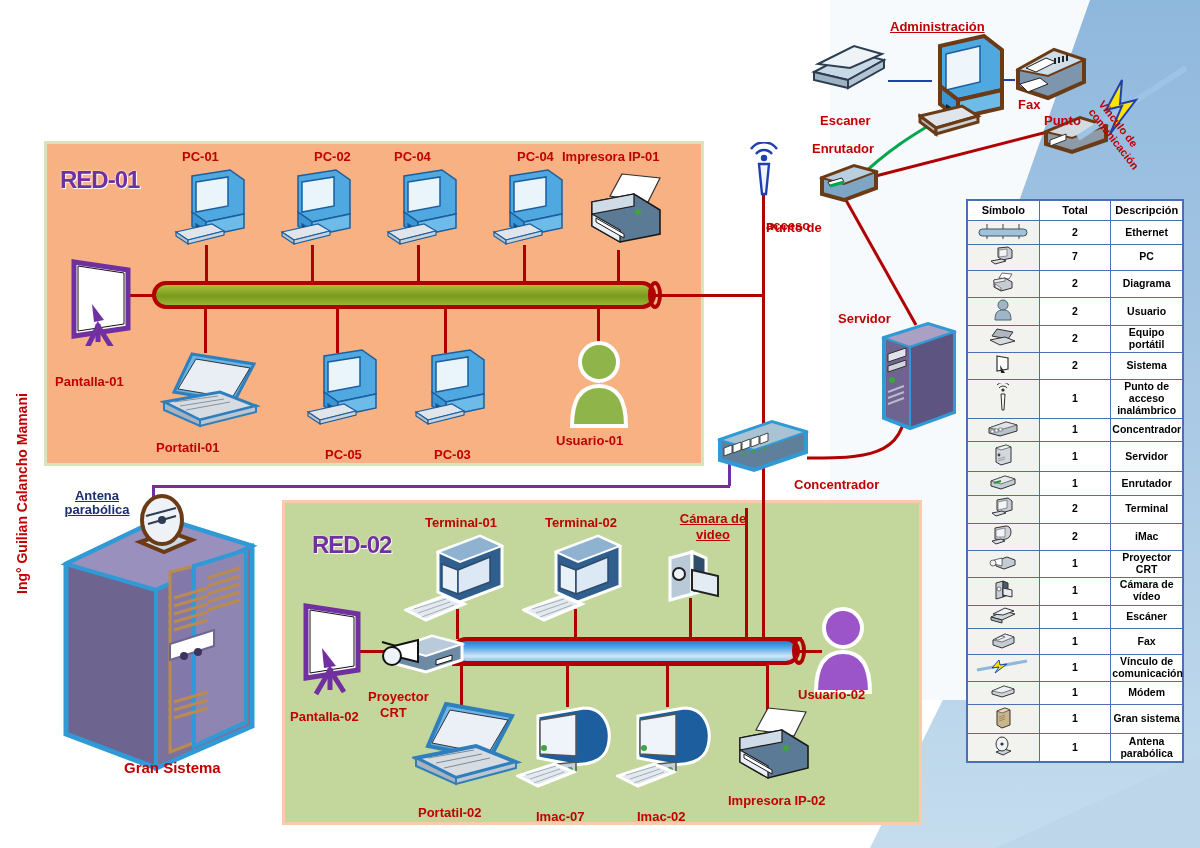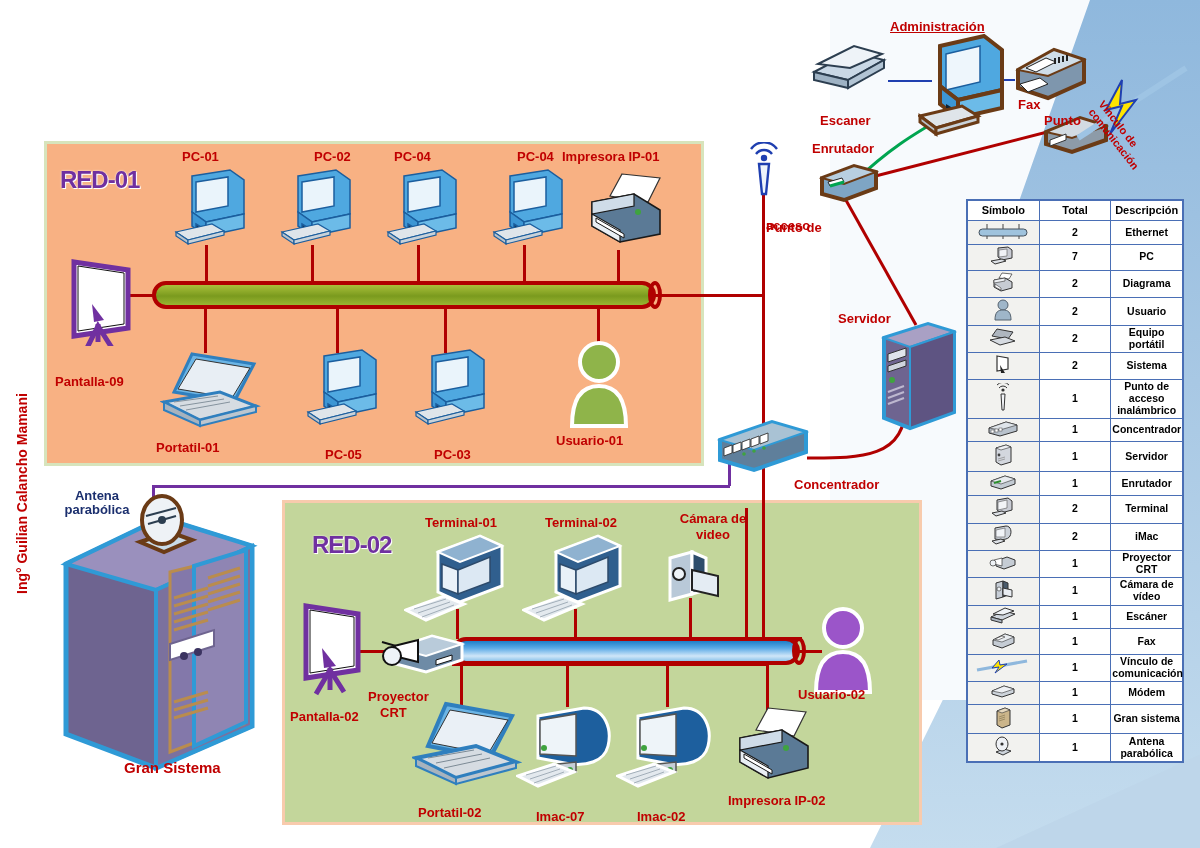--- a/index.html
+++ b/index.html
@@ -51,21 +51,21 @@
   
   .ln{position:absolute;background:#b00000;z-index:10;}
   .ln-v{width:3px;}
   .ln-h{height:3px;}
   .ln-purple{background:#7030a0;}
   .ln-blue{background:#1f3fb0;}
 
   
   .lbl{position:absolute;z-index:30;color:#c00000;font-size:13px;font-weight:bold;
     line-height:1.12;white-space:nowrap;}
-  .lbl.c{text-align:center;}
+  .lbl.c{text-align:center;text-decoration:underline;}
 
   .vert-author{position:absolute;left:14px;top:594px;z-index:35;
     color:#c00000;font-size:14px;font-weight:bold;white-space:nowrap;
     transform:rotate(-90deg);transform-origin:left top;}
 
   .vinculo-lbl{position:absolute;left:1106px;top:98px;z-index:36;
     color:#c00000;font-size:11px;font-weight:bold;line-height:1.15;
     transform:rotate(52deg);transform-origin:left top;white-space:nowrap;}
 
   
@@ -600,21 +600,21 @@
       <path d="M22 30 L50 22" stroke="#2c3e50" stroke-width="2"></path>
       <circle cx="36" cy="26" r="4" fill="#2c3e50"></circle>
     </svg>
   </div>
 
   <div class="lbl" style="left:182px;top:150px;">PC-01</div>
   <div class="lbl" style="left:288px;top:150px;padding-left:26px;">PC-02</div>
   <div class="lbl" style="left:394px;top:150px;">PC-04</div>
   <div class="lbl" style="left:517px;top:150px;">PC-04</div>
   <div class="lbl" style="left:562px;top:150px;">Impresora IP-01</div>
-  <div class="lbl" style="left:55px;top:375px;">Pantalla-09</div>
+  <div class="lbl" style="left:55px;top:375px;">Pantalla-01</div>
   <div class="lbl" style="left:156px;top:441px;">Portatil-01</div>
   <div class="lbl" style="left:325px;top:448px;">PC-05</div>
   <div class="lbl" style="left:434px;top:448px;">PC-03</div>
   <div class="lbl" style="left:556px;top:434px;">Usuario-01</div>
 
   <div class="lbl" style="left:766px;top:203px;margin-top:18px;">Punto de</div>
   <div class="lbl" style="left:766px;top:219px;">acceso</div>
   <div class="lbl" style="left:812px;top:142px;">Enrutador</div>
   <div class="lbl" style="left:838px;top:312px;">Servidor</div>
   <div class="lbl" style="left:794px;top:478px;">Concentrador</div>

